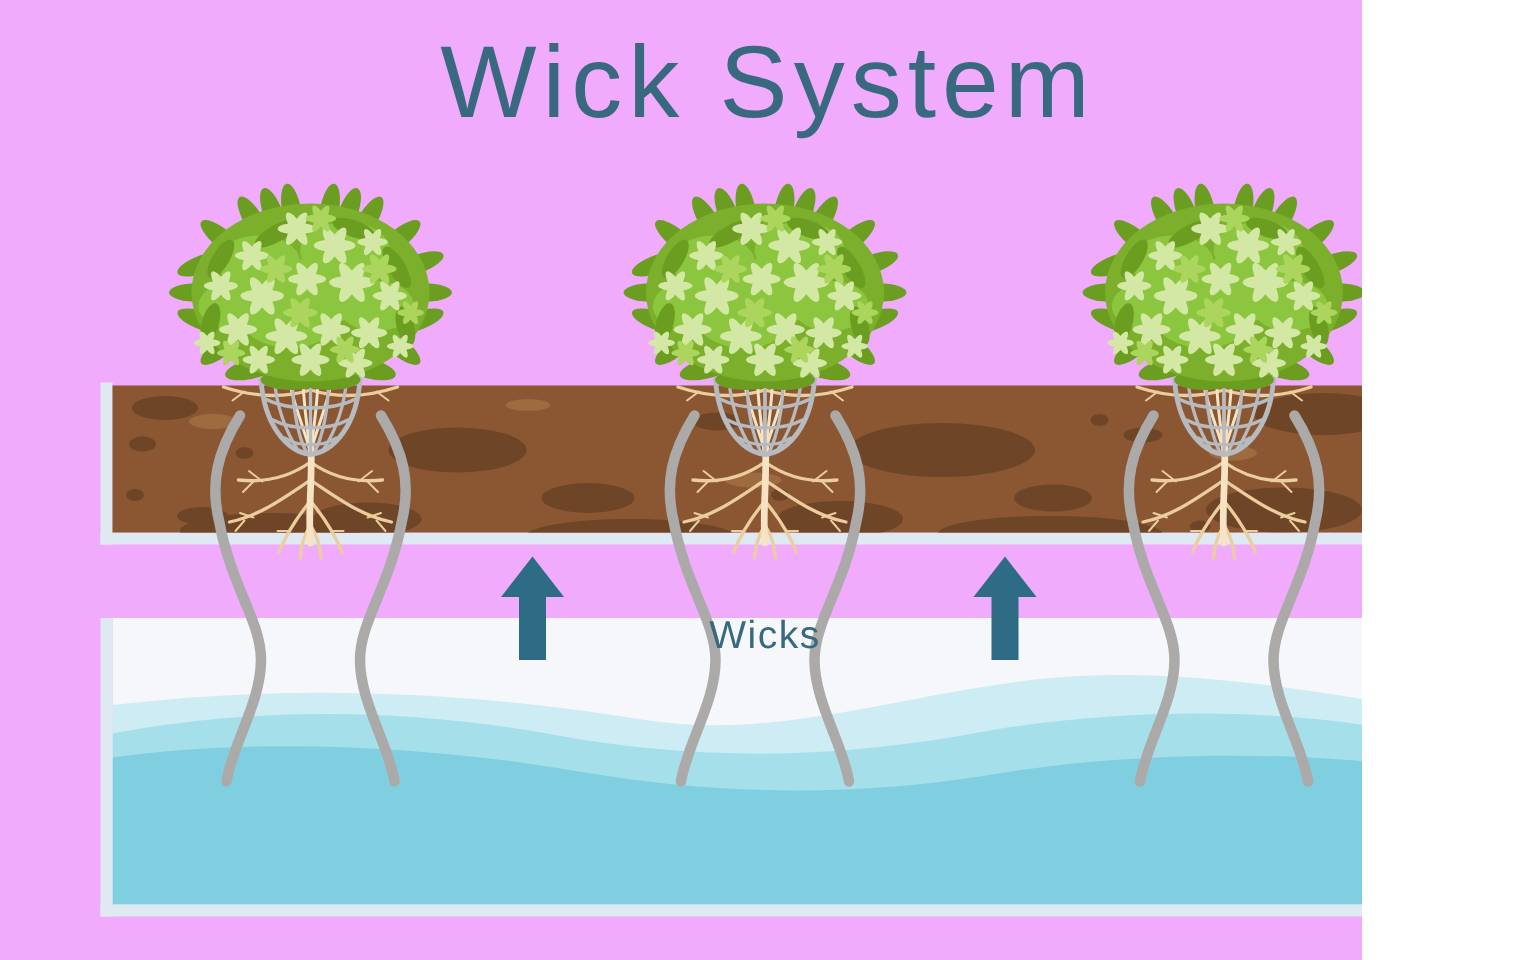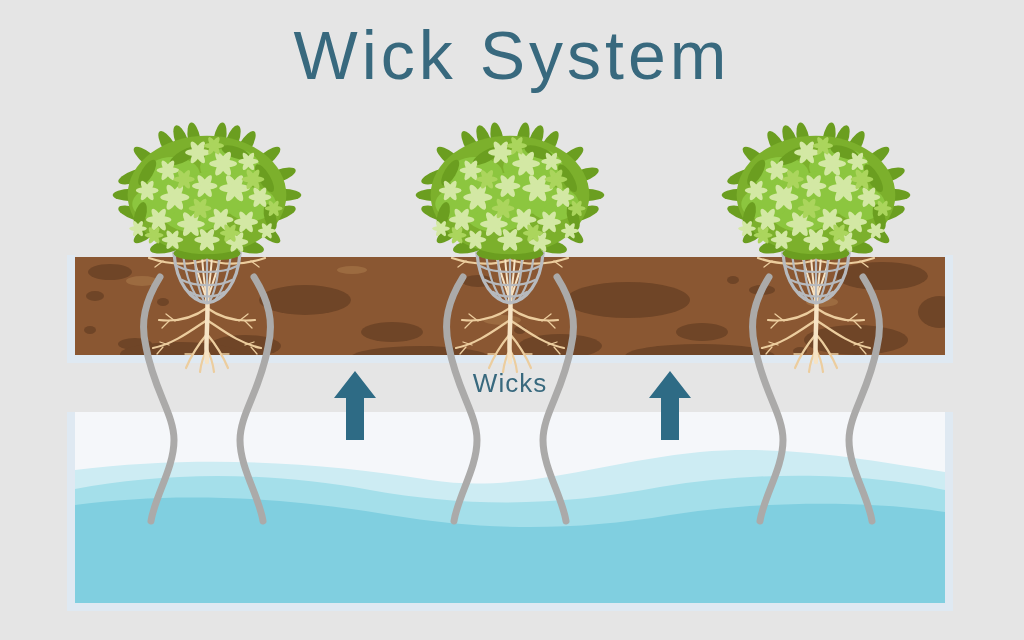--- a/index.html
+++ b/index.html
@@ -3,25 +3,25 @@
 <meta charset="utf-8">
 <style>
   :root{
     --teal:#38697e; --arrow_teal:#2e6b85; --water:#80cfe0; --wave_light:#cdecf3;
     --wave_mid:#a4dfea; --panel:#f5f7fa; --tray:#dfe9f2; --soil:#8a5732;
     --soil_dark:#6f4527; --soil_light:#9c6b40; --wick:#abaaa9; --mesh:#b7babe;
     --root:#eccd9e; --root_light:#f6e3c4; --bush_base:#7cb02c; --bush_dark:#6b9e20;
     --bush_mid:#8cc63f; --flower_light:#d3e8a4; --flower_mid:#abd55d;
   }
   html,body{margin:0;padding:0;background:#fff;}
-  .stage{position:relative;width:1024px;height:640px;background:#e5e5e5;overflow:hidden;
+  .stage{position:relative;width:908px;height:640px;background:#f0abfc;overflow:hidden;
          font-family:"Liberation Sans",sans-serif;}
   .title{position:absolute;top:16px;left:0;width:1024px;text-align:center;
          font-size:68px;font-weight:400;letter-spacing:4px;color:var(--teal);margin:0;}
-  .lbl{position:absolute;color:var(--teal);white-space:nowrap;transform:translateX(-50%);}
+  .lbl{position:absolute;color:var(--teal);white-space:nowrap;transform:translateX(-50%);margin-top:40px;}
   .lbl-wicks{left:510px;top:368px;font-size:26px;letter-spacing:1px;}
   .lbl-nutrient{left:510px;top:555px;font-size:33px;letter-spacing:1px;}
   svg{position:absolute;left:0;top:0;}
   
   .soil{fill:var(--soil);} .soildark{fill:var(--soil_dark);} .soillight{fill:var(--soil_light);}
   .tray{fill:var(--tray);} .panel{fill:var(--panel);}
   .wlight{fill:var(--wave_light);} .wmid{fill:var(--wave_mid);} .wmain{fill:var(--water);}
   .wick{stroke:var(--wick);stroke-width:7;fill:none;stroke-linecap:round;}
   .mesh{stroke:var(--mesh);fill:none;stroke-linecap:round;}
   .root{stroke:var(--root);fill:none;stroke-linecap:round;}

